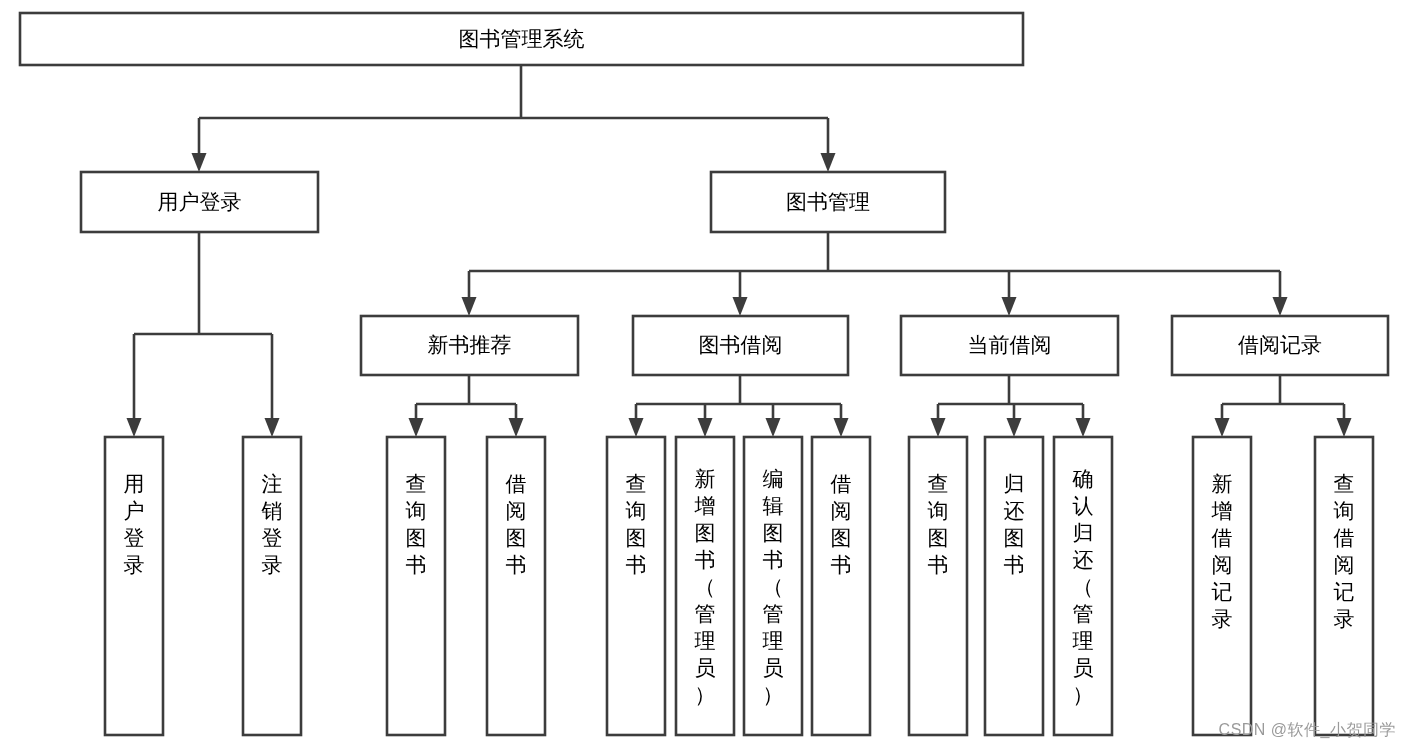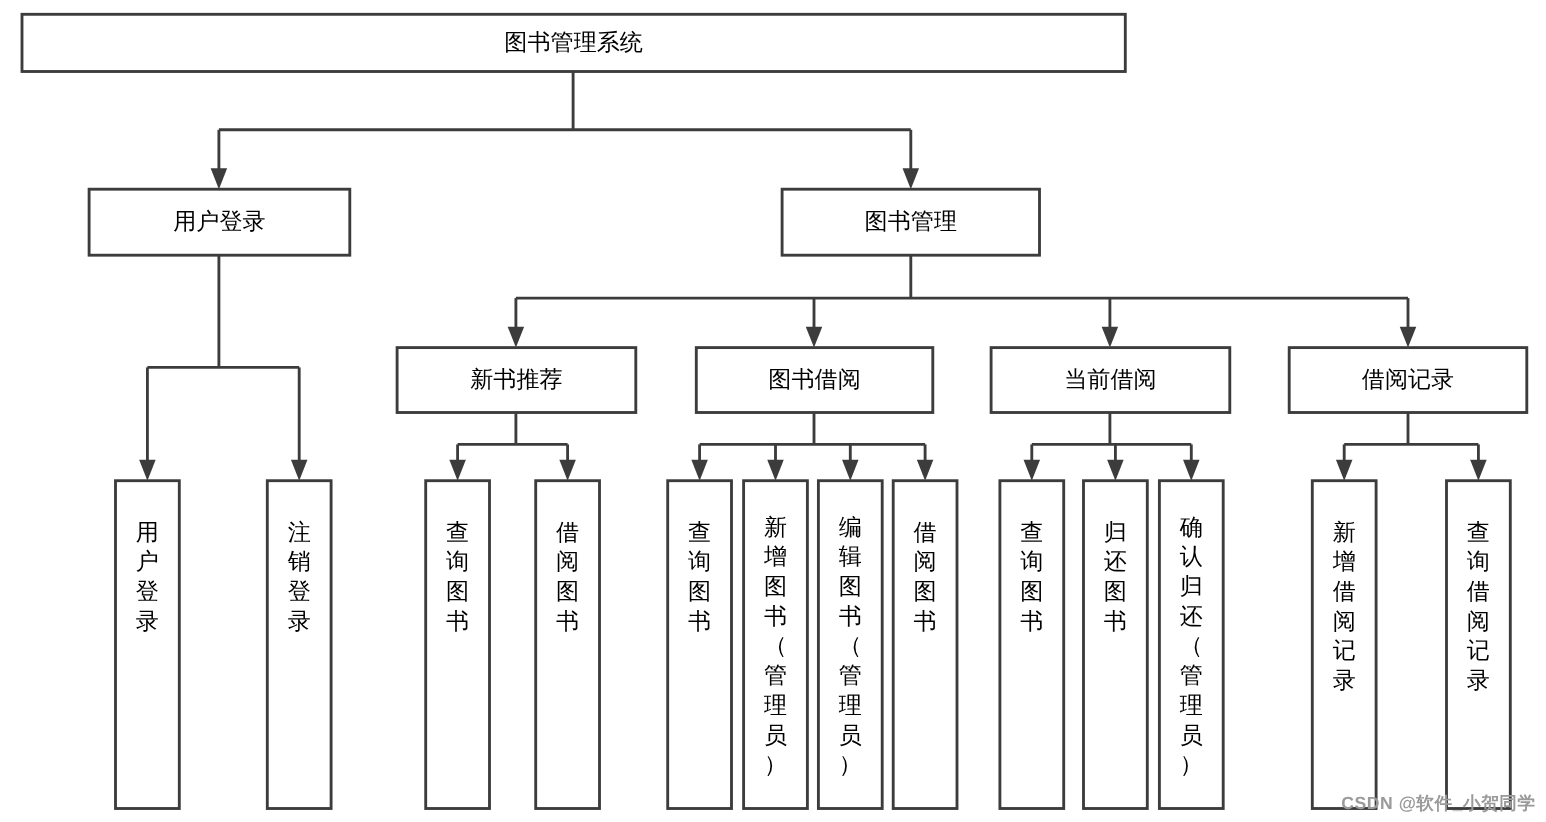--- a/index.html
+++ b/index.html
@@ -57,21 +57,20 @@
   }
   .watermark {
     position: absolute;
     right: 9px;
     bottom: 6px;
     font-family: "Liberation Sans", "DejaVu Sans", sans-serif;
     font-size: 16px;
     color: #9a9a9a;
     white-space: nowrap;
     letter-spacing: 0.5px;
-    font-weight: bold;
   }
 </style>
 </head>
 <body>
 
 <div id="diagram-root">
   <svg id="diagram-svg" viewBox="0 0 1405 747" xmlns="http://www.w3.org/2000/svg">
     <g id="connector-layer">
         <g>
           <path d="M 521 65 L 521 118" class="connector"></path>

